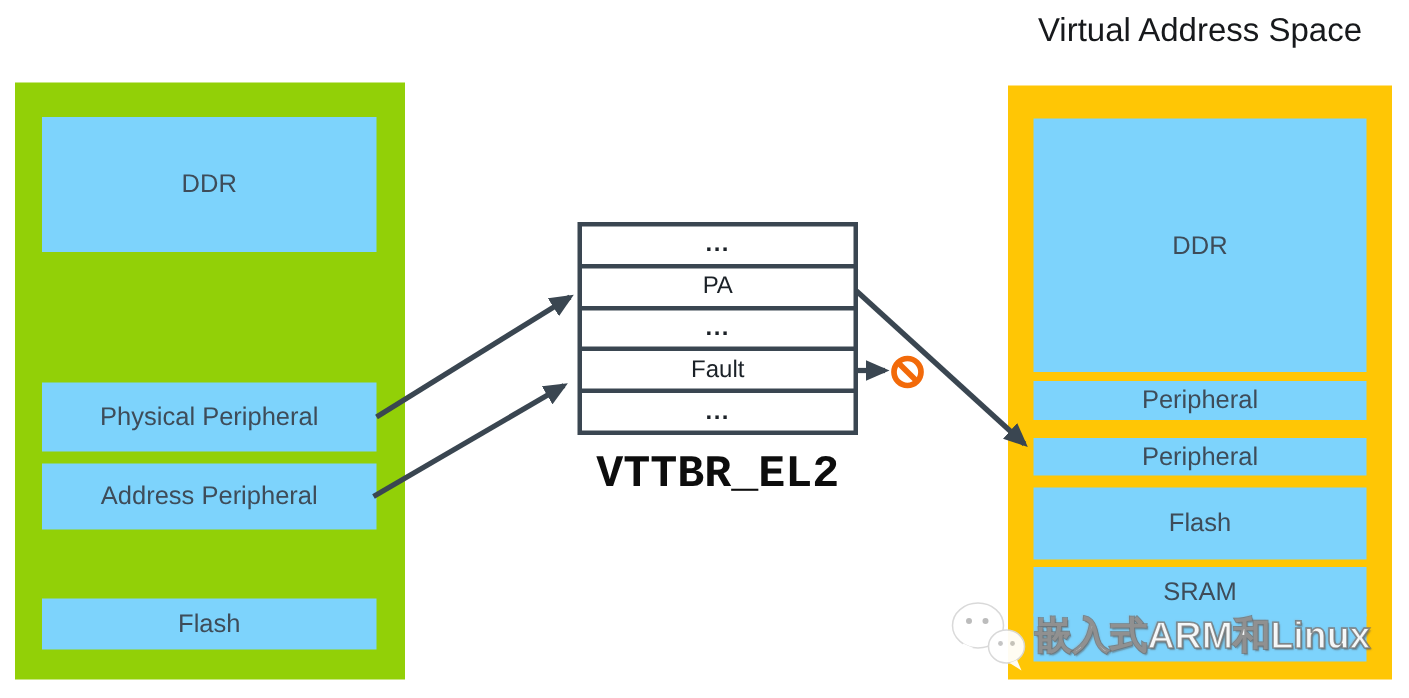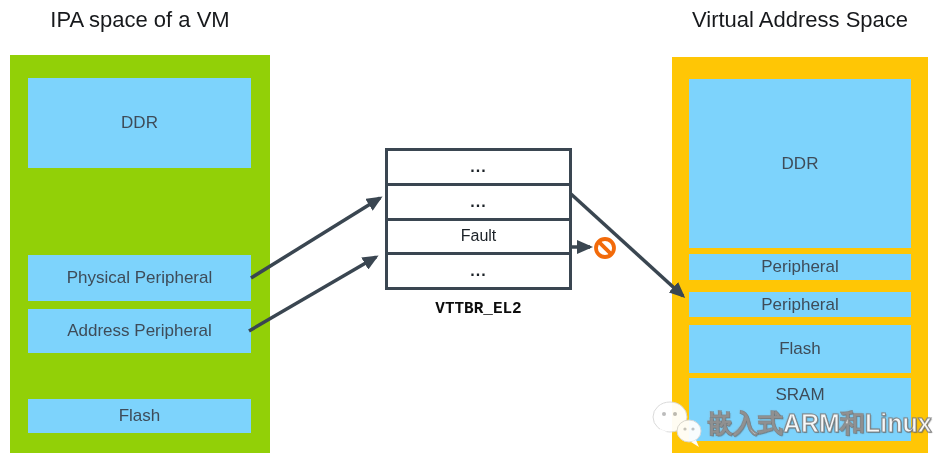--- a/index.html
+++ b/index.html
@@ -27,54 +27,54 @@
     background:var(--table-border,#3a4651);
     display:flex;flex-direction:column;gap:3px;padding:3px;box-sizing:border-box;
   }
   .s2row{
     flex:1;background:#fff;display:flex;align-items:center;justify-content:center;
     font-size:16px;color:#1b2127;
   }
   .s2row.dots{font-weight:700;letter-spacing:1px;}
   .s2caption{
     position:absolute;left:375px;top:300px;width:207px;text-align:center;
-    font-family:"Liberation Mono",monospace;font-size:16px;font-weight:600;color:#0d0d0d;
+    font-family:"Liberation Mono",monospace;font-size:30px;font-weight:600;color:#0d0d0d;
   }
   .overlay{position:absolute;left:0;top:0;pointer-events:none;}
   .arrow{stroke:var(--arrow,#3a4651);stroke-width:3.5;fill:none;}
   .ah{fill:var(--arrow,#3a4651);}
   .noicon{stroke:var(--prohibited,#f26a0a);fill:none;stroke-width:3.8;}
   .watermark{
-    position:absolute;left:650px;top:398px;height:50px;display:flex;align-items:center;
+    position:absolute;left:632px;top:398px;height:50px;display:flex;align-items:center;
     z-index:5;
   }
   .wm-text{
     font-size:25px;font-weight:700;letter-spacing:0px;white-space:nowrap;
     color:rgba(255,255,255,0.93);
     -webkit-text-stroke:1.1px rgba(110,110,110,0.75);
     text-shadow:1px 1px 1px rgba(90,90,90,0.55), -1px -1px 1px rgba(160,160,160,0.45);
     margin-left:4px;
   }
 </style>
 </head>
 <body>
 
 <div class="canvas">
 
-  <div class="title title-left">IPA space of a VM</div>
   <div class="title title-right">Virtual Address Space</div>
 
   <div class="panel panel-ipa"></div>
   <div class="block lblock" style="top:78px;height:90px;">DDR</div>
   <div class="block lblock" style="top:255px;height:46px;">Physical Peripheral</div>
   <div class="block lblock" style="top:309px;height:44px;">Address Peripheral</div>
   <div class="block lblock" style="top:399px;height:34px;">Flash</div>
 
   <div class="s2table">
     <div class="s2row dots">...</div>
+    <div class="s2row">PA</div>
     <div class="s2row dots">...</div>
     <div class="s2row">Fault</div>
     <div class="s2row dots">...</div>
   </div>
   <div class="s2caption">VTTBR_EL2</div>
 
   <div class="panel panel-pa"></div>
   <div class="block rblock" style="top:79px;height:169px;">DDR</div>
   <div class="block rblock" style="top:254px;height:26px;">Peripheral</div>
   <div class="block rblock" style="top:292px;height:25px;">Peripheral</div>

